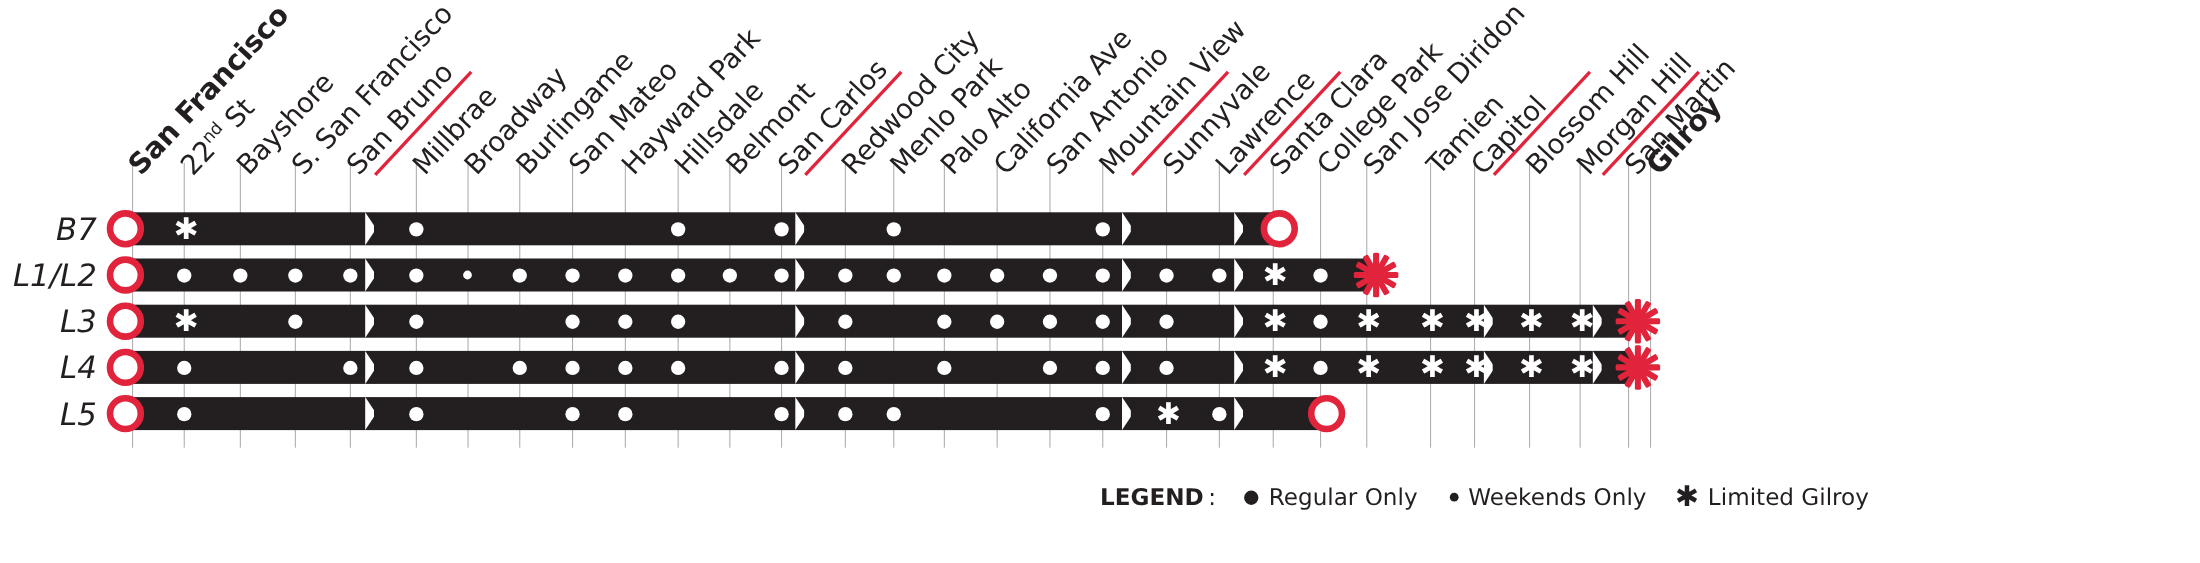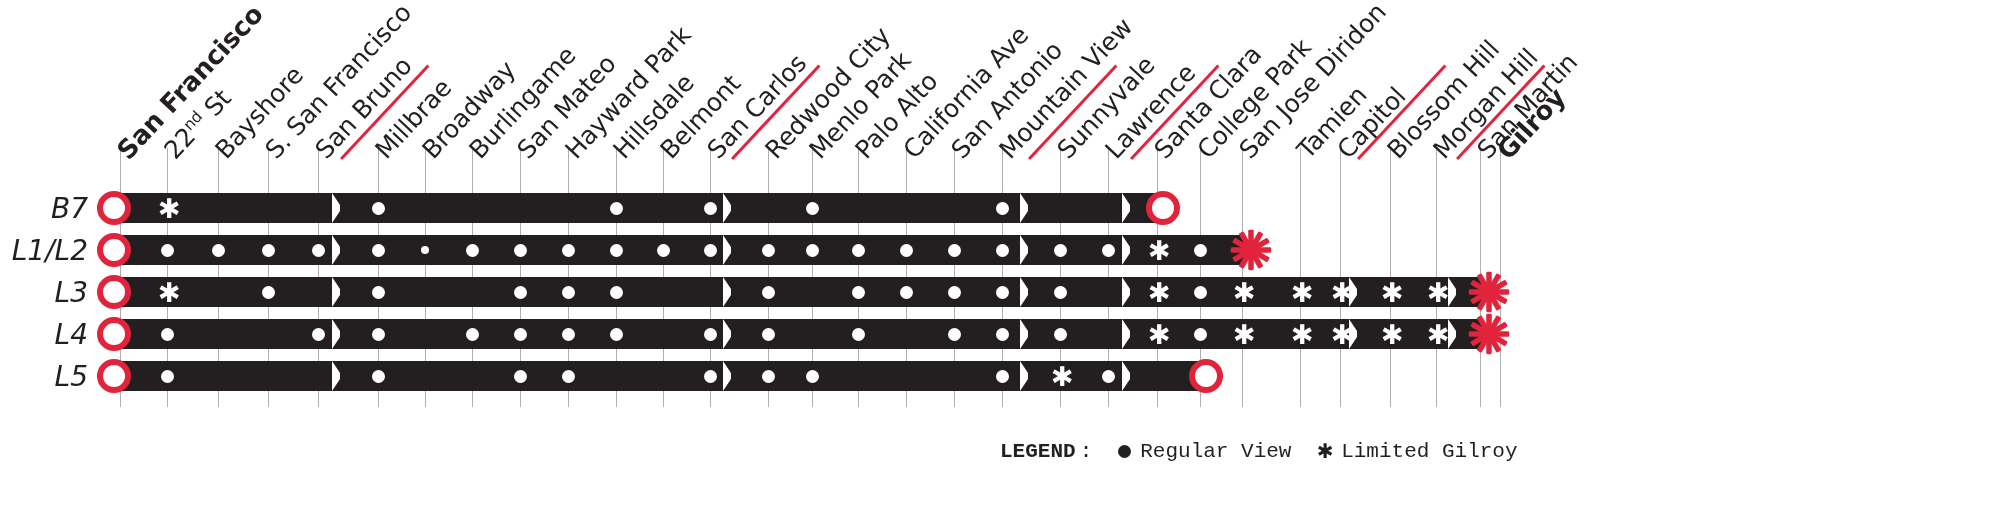--- a/index.html
+++ b/index.html
@@ -73,21 +73,20 @@
     border:6px solid #e1243b;background:#fff;box-sizing:border-box;
   }
   .term-star{position:absolute;z-index:6;width:46px;height:46px;}
 
   
   .legend{
     position:absolute;
     font-size:21px;color:#231f20;
     display:flex;align-items:center;
     white-space:nowrap;
-    font-family:Liberation Mono, monospace;
   }
   .legend b{font-weight:bold;margin-right:4px;}
   .lg-item{display:flex;align-items:center;margin-left:26px;}
   .lg-dot{width:13px;height:13px;border-radius:50%;background:#231f20;margin-right:9px;}
   .lg-smalldot{width:8px;height:8px;border-radius:50%;background:#231f20;margin-right:9px;margin-left:3px;}
   .lg-star{font-size:26px;line-height:0.8;margin-right:8px;color:#231f20;}
 </style>
 </head>
 <body>
 
@@ -315,20 +314,24 @@
       <div class="row-label" style="left: 10px; width: 78px; top: 279px;">L3</div>
       <div class="row-label" style="left: 10px; width: 78px; top: 321px;">L4</div>
       <div class="row-label" style="left: 10px; width: 78px; top: 363px;">L5</div>
     </div>
 
   <div class="legend" id="legend" style="left:1000px;top:440px;">
     <b>LEGEND</b>
       <span>:</span>
   <div class="lg-item">
         <span class="lg-dot"></span>
-        <span>Regular View</span>
+        <span>Regular Only</span>
+      </div>
+      <div class="lg-item">
+        <span class="lg-smalldot"></span>
+        <span>Weekends Only</span>
       </div>
       <div class="lg-item">
         <span class="lg-star">✱</span>
         <span>Limited Gilroy</span>
       </div>
     </div>
 </div>
 
 </body></html>

